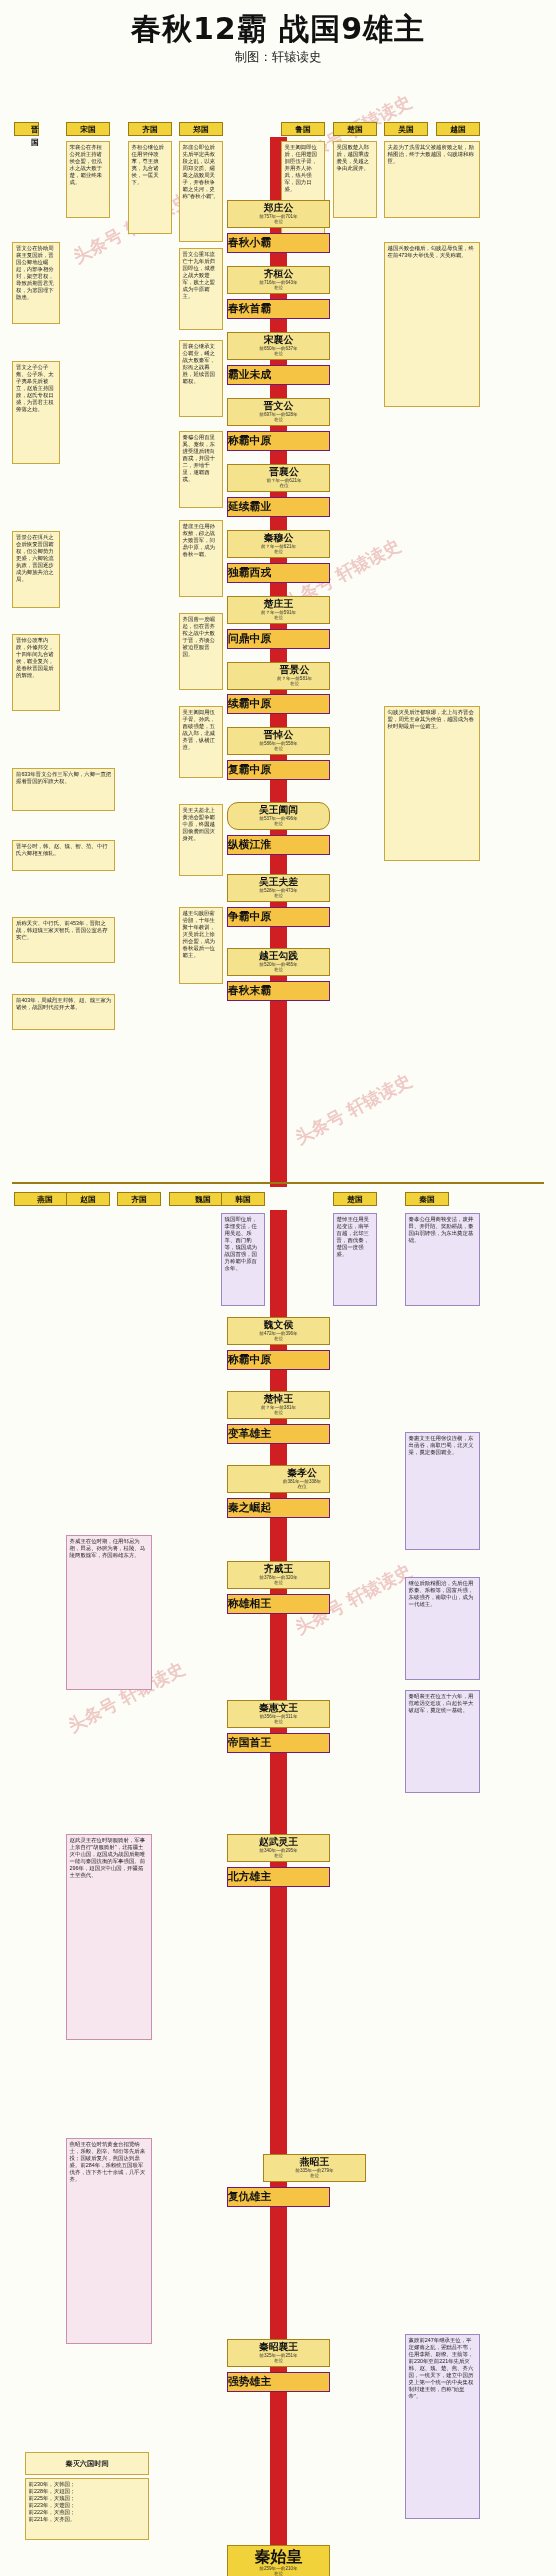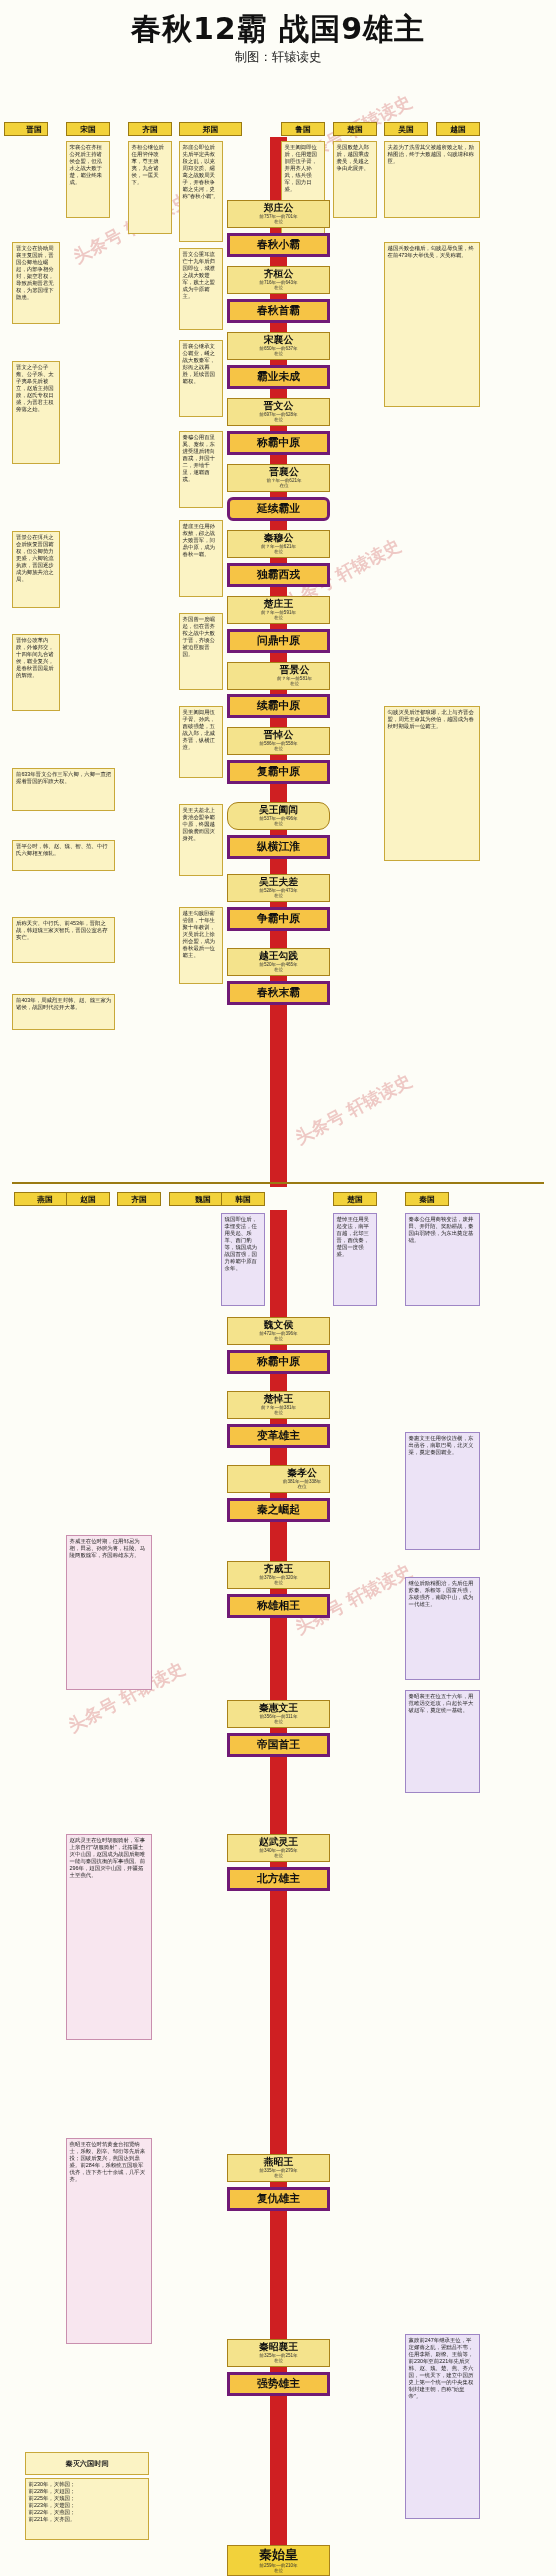--- a/index.html
+++ b/index.html
@@ -70,27 +70,27 @@
     left:227px; width:103px;
     background:#f4e38c;
     border:1px solid #a8821a;
     text-align:center;
     padding:2.1px 1px 2.6px 1px;
   }
   .ruler .name { font-size:9.8px; font-weight:bold; color:#111; line-height:1.1; }
   .ruler .years { font-size:4.6px; color:#333; margin-top:0.5px; }
   .ruler .reign { font-size:4.6px; color:#333; }
   .ruler.big { background:#f2d23b; }
-  .ruler.big .name { font-size:13px; }
+  .ruler.big .name { font-size:16px; }
   .achv {
     position:absolute;
     left:227px; width:103px;
     background:#f6c445;
-    border:3px solid #701a75;
-    text-align:center;
+    border:1px solid #701a75;
+    text-align:left;
     font-size:10.8px; font-weight:bold; color:#111;
     padding:1.5px 0 2.1px 0;
   }
 
   
   .wm {
     position:absolute;
     color:rgba(200,70,70,0.28);
     font-weight:bold;
     font-size:17.5px;
@@ -109,24 +109,24 @@
   <div class="title">春秋12霸  战国9雄主</div>
   <div class="subtitle">制图：轩辕读史</div>
 
   <div class="wm" style="left:67px; top:216px;">头条号 轩辕读史</div>
   <div class="wm" style="left:289px; top:118px;">头条号 轩辕读史</div>
   <div class="wm" style="left:278px; top:562px;">头条号 轩辕读史</div>
   <div class="wm" style="left:289px; top:1097px;">头条号 轩辕读史</div>
   <div class="wm" style="left:62px; top:1685px;">头条号 轩辕读史</div>
   <div class="wm" style="left:289px; top:1587px;">头条号 轩辕读史</div>
 
-  <div class="state-head" style="left:4px;  top:122px; width:44px;padding-left:16px;">晋国</div>
+  <div class="state-head" style="left:14px;  top:122px; width:25px;padding-left:16px;">晋国</div>
   <div class="state-head" style="left:66px; top:122px; width:44px;">宋国</div>
   <div class="state-head" style="left:128px; top:122px; width:44px;">齐国</div>
-  <div class="state-head" style="left:179px; top:122px; width:63px;">郑国</div>
+  <div class="state-head" style="left:179px; top:122px; width:44px;">郑国</div>
   <div class="state-head" style="left:281px; top:122px; width:44px;">鲁国</div>
   <div class="state-head" style="left:333px; top:122px; width:44px;">楚国</div>
   <div class="state-head" style="left:384px; top:122px; width:44px;">吴国</div>
   <div class="state-head" style="left:436px; top:122px; width:44px;">越国</div>
 
   <div class="spine" style="top:137px; height:1050px;"></div>
 
   <div class="note" style="left:12.4px;  top:242px;  width:48px;  height:82px;">晋文公在协助周襄王复国后，晋国公卿地位崛起，内部争相分封，架空君权，导致后期晋君无权，为篡国埋下隐患。</div>
   <div class="note" style="left:12.4px;  top:361px;  width:48px;  height:103px;">晋文之子公子雍、公子乐、太子夷皋先后被立，赵盾主持国政，赵氏专权日盛，为晋君主权旁落之始。</div>
   <div class="note" style="left:12.4px;  top:531px; width:48px;  height:77px;">晋景公在弭兵之会后恢复晋国霸权，但公卿势力更盛，六卿轮流执政，晋国逐步成为卿族共治之局。</div>
@@ -180,21 +180,21 @@
     <div class="years">前697年—前628年</div>
     <div class="reign">在位</div>
   </div>
   <div class="achv" style="top:431px;">称霸中原</div>
 
   <div class="ruler" style="top:464px;padding-left:12px;">
     <div class="name">晋襄公</div>
     <div class="years">前？年—前621年</div>
     <div class="reign">在位</div>
   </div>
-  <div class="achv" style="top:497px;border-radius:6px;">延续霸业</div>
+  <div class="achv" style="top:497px;">延续霸业</div>
 
   <div class="ruler" style="top:530px;">
     <div class="name">秦穆公</div>
     <div class="years">前？年—前621年</div>
     <div class="reign">在位</div>
   </div>
   <div class="achv" style="top:563px;">独霸西戎</div>
 
   <div class="ruler" style="top:596px;">
     <div class="name">楚庄王</div>
@@ -300,21 +300,21 @@
   </div>
   <div class="achv" style="top:1733px;">帝国首王</div>
 
   <div class="ruler" style="top:1834px;">
     <div class="name">赵武灵王</div>
     <div class="years">前340年—前295年</div>
     <div class="reign">在位</div>
   </div>
   <div class="achv" style="top:1867px;">北方雄主</div>
 
-  <div class="ruler" style="top:2154px;">
+  <div class="ruler" style="top:2154px;margin-left:36px;">
     <div class="name">燕昭王</div>
     <div class="years">前335年—前279年</div>
     <div class="reign">在位</div>
   </div>
   <div class="achv" style="top:2187px;">复仇雄主</div>
 
   <div class="ruler" style="top:2339px;">
     <div class="name">秦昭襄王</div>
     <div class="years">前325年—前251年</div>
     <div class="reign">在位</div>

